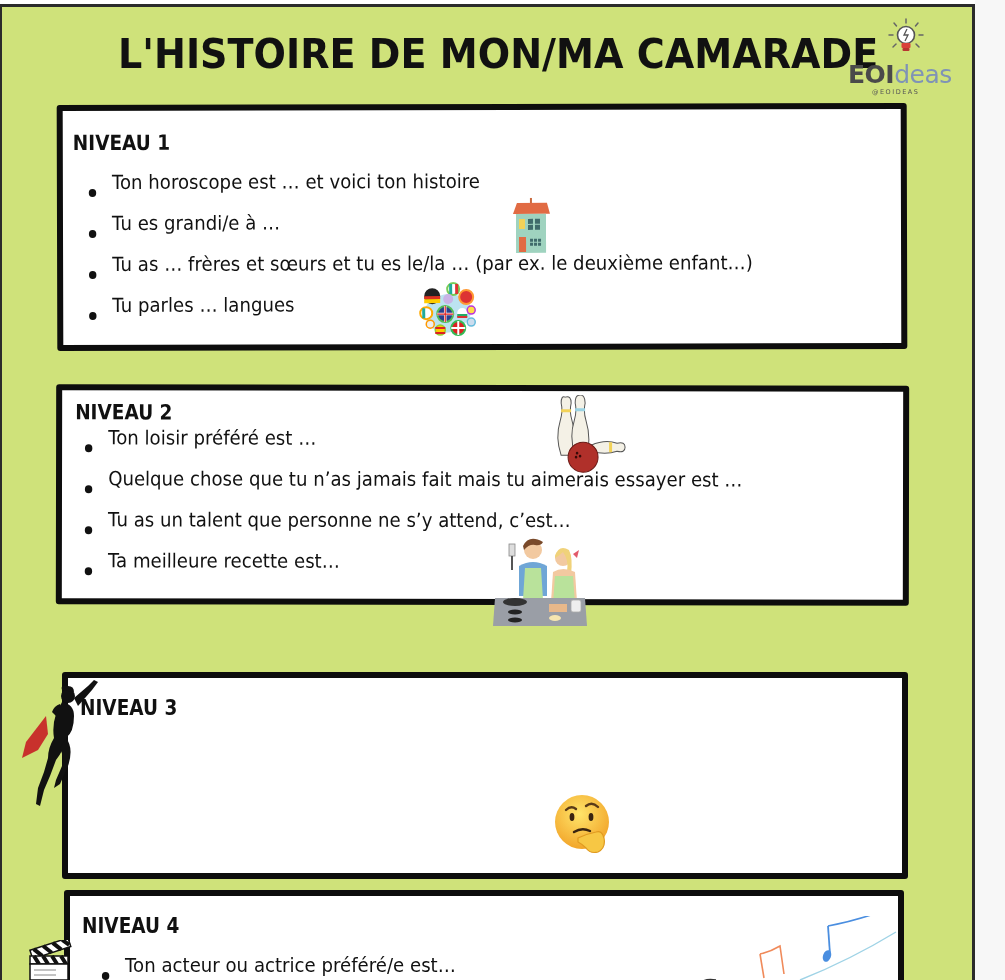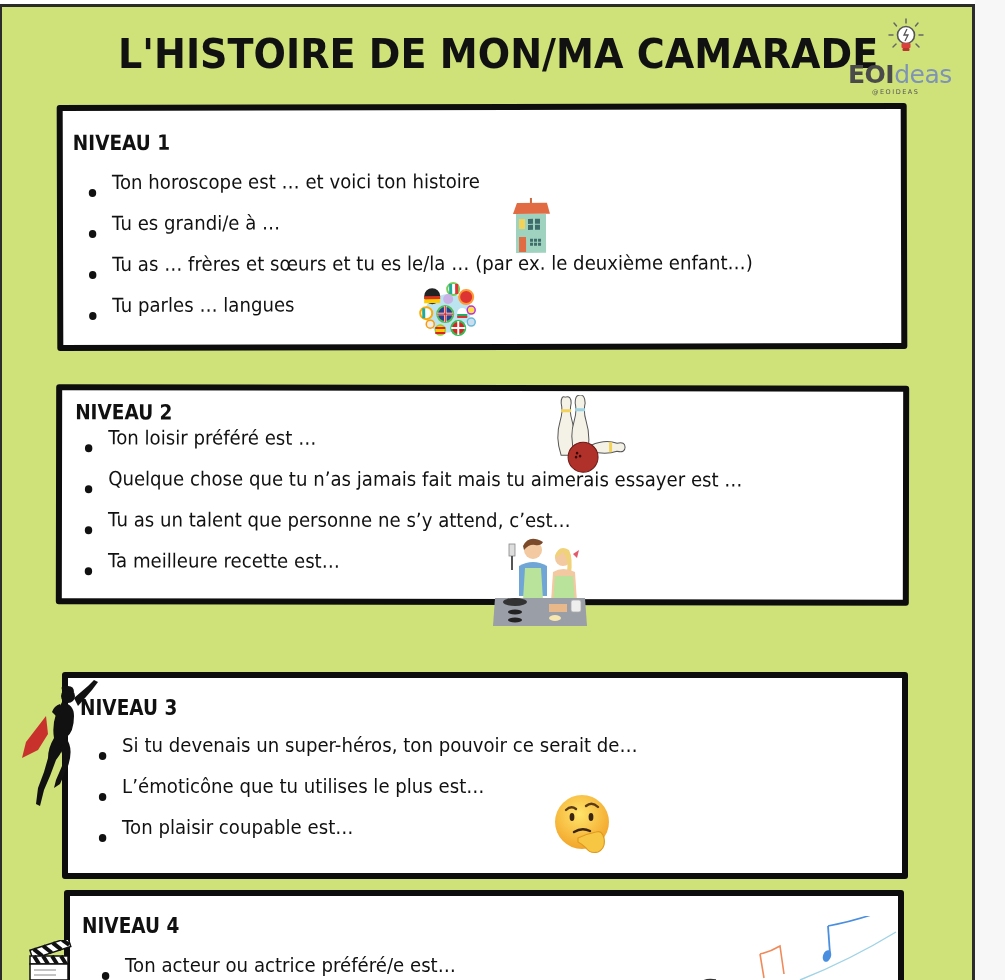--- a/index.html
+++ b/index.html
@@ -178,25 +178,20 @@
   <ellipse cx="22" cy="66" rx="12" ry="4" fill="#333"></ellipse>
   <ellipse cx="22" cy="76" rx="7" ry="2.5" fill="#222"></ellipse>
     <ellipse cx="22" cy="84" rx="7" ry="2.5" fill="#222"></ellipse>
   <rect x="56" y="68" width="18" height="8" fill="#e8b88a"></rect>
   <ellipse cx="62" cy="82" rx="6" ry="3" fill="#f6e6b0"></ellipse>
   <rect x="78" y="64" width="10" height="12" rx="2" fill="#eee" stroke="#aaa" stroke-width="0.8"></rect>
 </svg>
 
 <div class="box" id="box3">
   <div class="level" style="left:12px; top:18px;">NIVEAU 3</div>
-  <ul style="left:29px; top:56px;">
-    <li style="height:41px;">Si tu devenais un super-héros, ton pouvoir ce serait de…</li>
-    <li style="height:41px;">L’émoticône que tu utilises le plus est…</li>
-    <li style="height:41px;">Ton plaisir coupable est…</li>
-  </ul>
   <svg class="illus" style="left:484px; top:116px;" width="62" height="60" viewBox="0 0 62 60">
     <defs>
       <radialGradient id="emo" cx="45%" cy="35%" r="65%">
         <stop offset="0%" stop-color="#ffe56a"></stop>
         <stop offset="100%" stop-color="#f2a52a"></stop>
       </radialGradient>
     </defs>
     <circle cx="30" cy="28" r="27" fill="url(#emo)"></circle>
     <path d="M14 16 Q19 11 24 15" stroke="#5a3a18" stroke-width="2.4" fill="none" stroke-linecap="round"></path>
     <path d="M34 12 Q40 7 46 13" stroke="#5a3a18" stroke-width="2.4" fill="none" stroke-linecap="round"></path>

